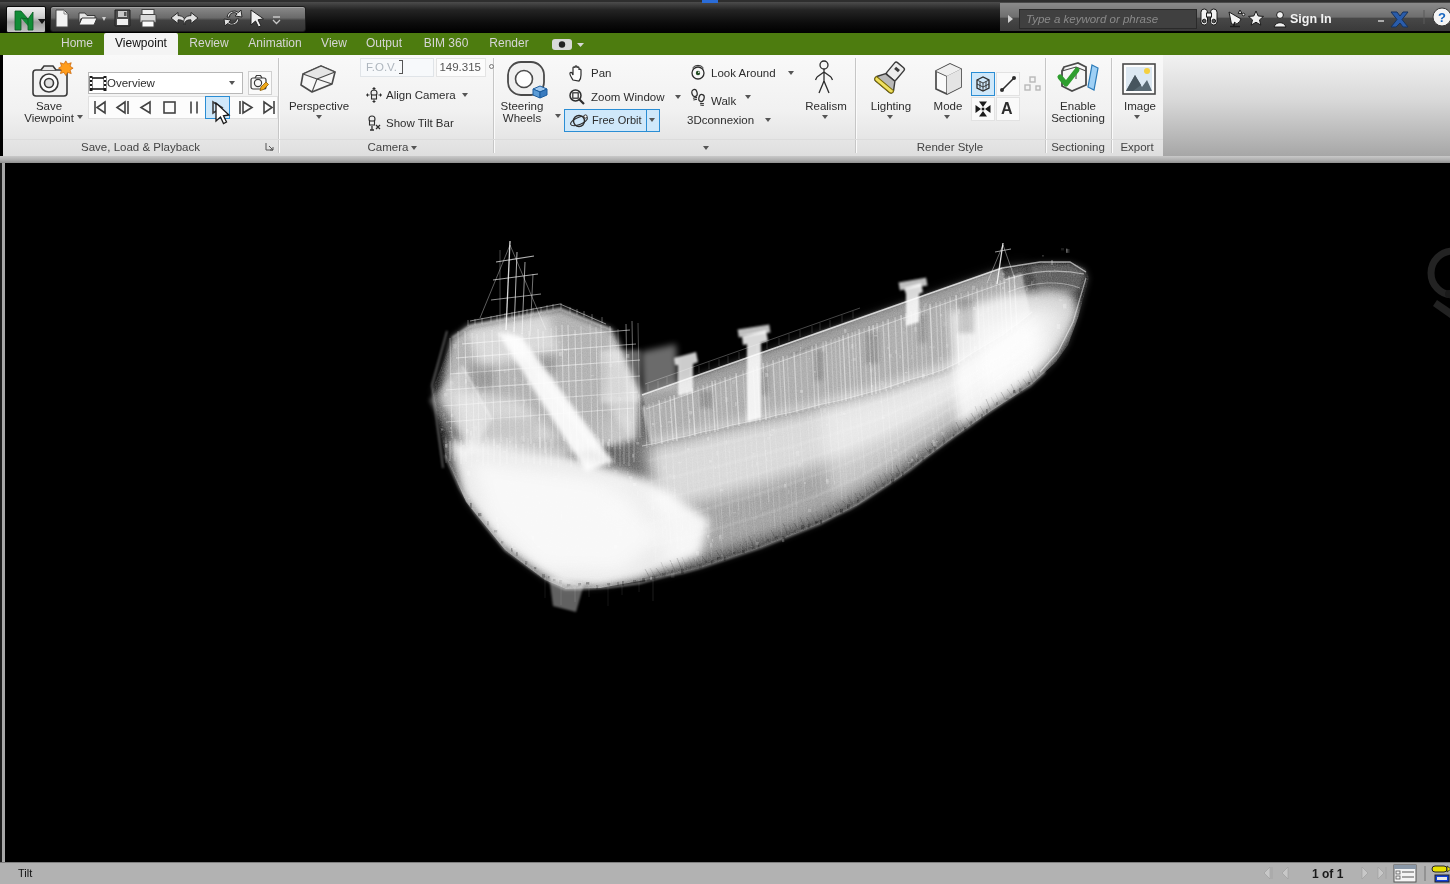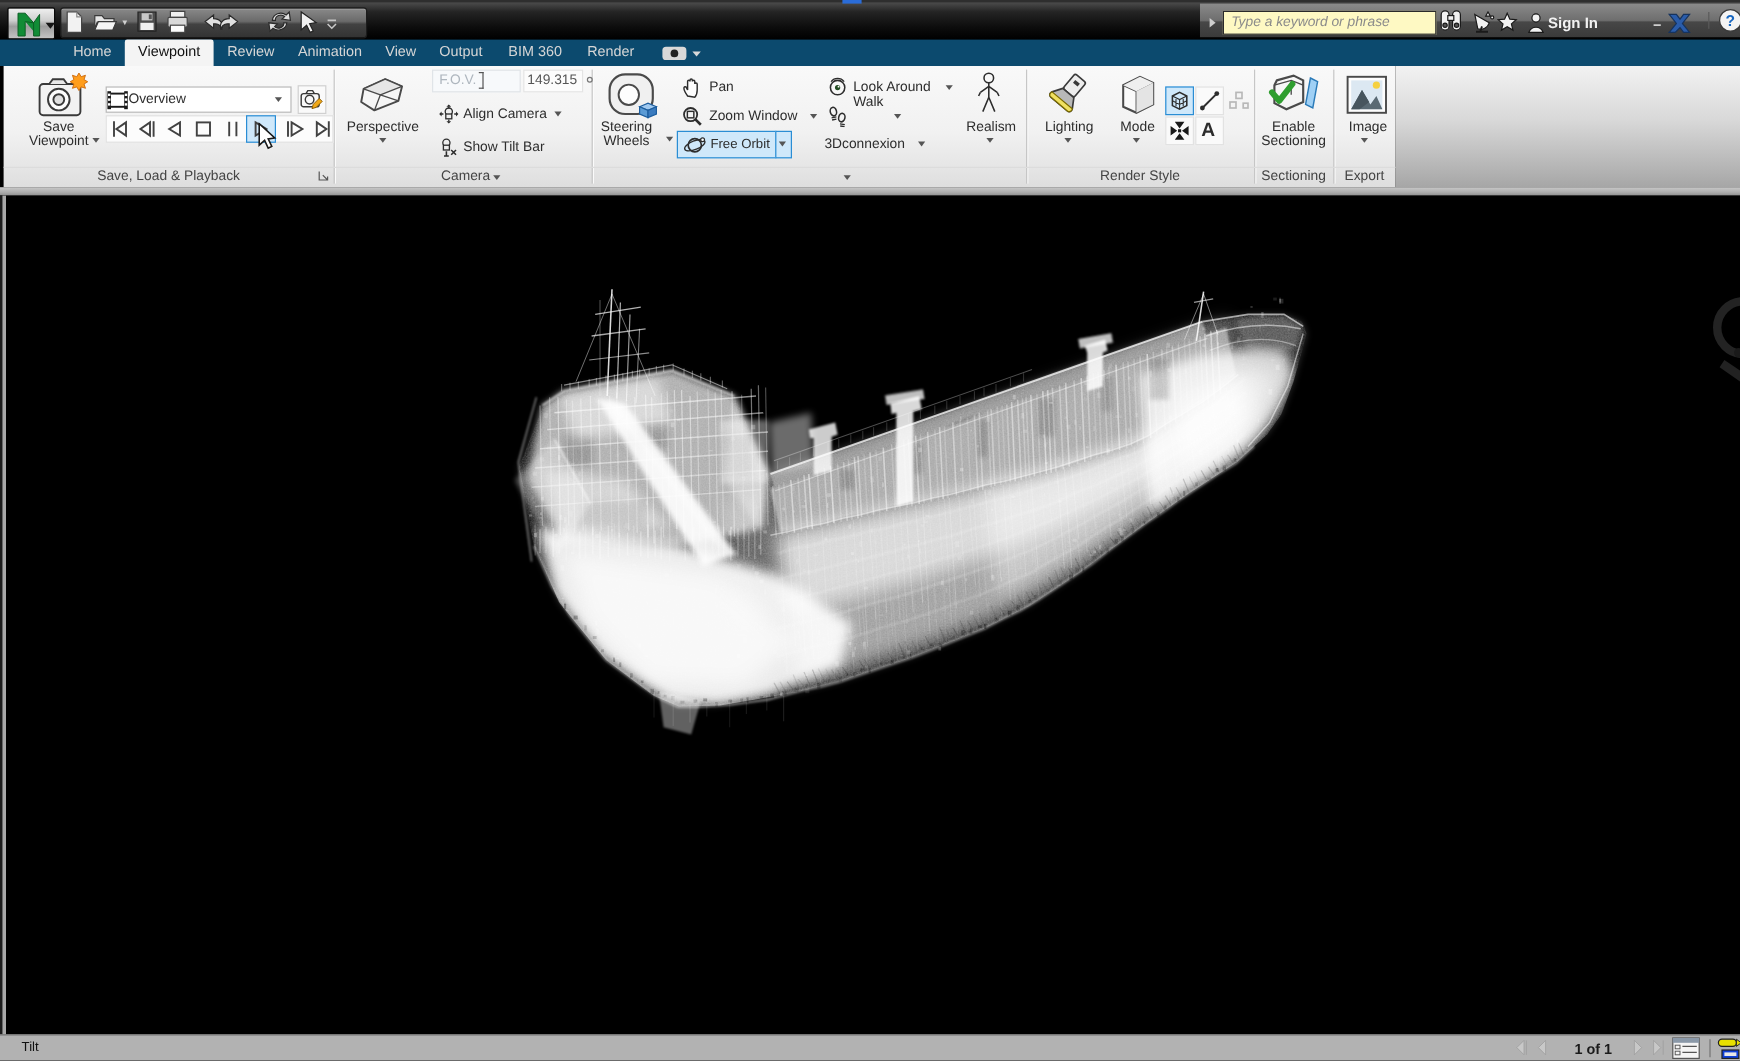--- a/index.html
+++ b/index.html
@@ -9,24 +9,24 @@
 
 #titlebar{left:0;top:0;width:1450px;height:33px;background:linear-gradient(180deg,#6f6f6f 0,#4c4c4c 6%,#242424 30%,#0c0c0c 70%,#000 100%)}
 #titlebar .toplight{left:0;top:0;width:1450px;height:2px;background:#2e2e2e}
 #qat{left:50px;top:6px;width:256px;height:26px;border:1px solid #1c1c1c;border-radius:3px;
  background:linear-gradient(180deg,#8a8a8a 0,#6a6a6a 45%,#424242 55%,#333 100%);box-shadow:inset 0 1px 0 #a5a5a5}
 #nlogo{left:6px;top:6px;width:40px;height:27px;border:1px solid #0a0a0a;border-radius:2px;
  background:linear-gradient(180deg,#efefef 0,#cfcfcf 40%,#9d9d9d 60%,#c4c4c4 100%)}
 #titletext{left:330px;top:3px;width:680px;height:28px;background:linear-gradient(90deg,rgba(20,20,20,0) 0,rgba(45,45,45,0.85) 18%,rgba(45,45,45,0.85) 80%,rgba(20,20,20,0) 100%)}
 #titletext span{position:absolute;top:7px;white-space:nowrap;color:#e8e8e8;font-size:11.5px;letter-spacing:-0.1px}
 #rightbar{left:1000px;top:3px;width:450px;height:28px;background:linear-gradient(180deg,#8a8a8a 0,#6e6e6e 50%,#474747 55%,#3a3a3a 100%)}
-#searchbox{left:1019px;top:9px;width:178px;height:20px;background:#fef9c3;border:1px solid #2a2a2a}
+#searchbox{left:1019px;top:9px;width:178px;height:20px;background:#404040;border:1px solid #2a2a2a}
 #searchbox span{position:absolute;left:6px;top:3px;font-style:italic;color:#8a8a8a;font-size:11.5px}
 
-#tabrow{left:0;top:33px;width:1450px;height:22px;background:#0c4a6e}
+#tabrow{left:0;top:33px;width:1450px;height:22px;background:#4d7c0f}
 .tab{position:absolute;top:0;height:22px;color:#d6d6d6;font-size:12px;line-height:21px;text-align:center}
 .tab.active{background:#f4f4f4;color:#101010;border-radius:2px 2px 0 0}
 
 #ribbon{left:0;top:55px;width:1450px;height:108px;background:#000}
 #ribbonpanel{left:3px;top:0;width:1160px;height:101px;background:linear-gradient(180deg,#f9f9f9 0,#f1f1f1 55%,#e6e6e6 82%,#dedede 100%)}
 #ribbonright{left:1163px;top:0;width:287px;height:101px;background:linear-gradient(180deg,#f2f2f2 0,#d8d8d8 45%,#b4b4b4 85%,#a6a6a6 100%)}
 #ribbonbottom{left:0;top:101px;width:1450px;height:7px;background:linear-gradient(180deg,#c9c9c9 0,#adadad 60%,#8f8f8f 100%)}
 .grouplabel{position:absolute;top:84px;height:17px;font-size:11.5px;color:#444;text-align:center;line-height:16px;width:100%}
 .gsep{position:absolute;top:3px;width:1px;height:95px;background:#c6c6c6;box-shadow:1px 0 0 #fbfbfb}
 .glabelband{position:absolute;left:0;top:84px;height:17px;border-top:1px solid #dcdcdc}
@@ -320,21 +320,21 @@
 <div class="btxt" style="left:708px;top:12px;text-align:left">Look Around</div>
 <div class="larr" style="left:785px;top:16px"></div>
 <svg width="18" height="18" style="position:absolute;left:686px;top:33px">
 <g stroke="#2d2d2d" fill="none" stroke-width="1.3">
 <ellipse cx="5.5" cy="5" rx="2.6" ry="3.6" transform="rotate(-14 5.5 5)"></ellipse>
 <path d="M4,10.2 l4,-0.8 M4.4,12 l3.6,-0.7" stroke-width="1.1"></path>
 <ellipse cx="12.5" cy="10" rx="2.6" ry="3.6" transform="rotate(14 12.5 10)"></ellipse>
 <path d="M11,15.2 l4,0.6 M11.2,17 l3.6,0.5" stroke-width="1.1"></path>
 </g>
 </svg>
-<div class="btxt" style="left:708px;top:24px;text-align:left">Walk</div>
+<div class="btxt" style="left:708px;top:40px;text-align:left">Walk</div>
 <div class="larr" style="left:742px;top:40px"></div>
 <div class="btxt" style="left:684px;top:59px;text-align:left">3Dconnexion</div>
 <div class="larr" style="left:762px;top:63px"></div>
 <svg width="30" height="42" style="position:absolute;left:806px;top:4px">
 <g stroke="#2d2d2d" stroke-width="1.3" fill="#f8f8f8">
 <circle cx="15" cy="6" r="4"></circle>
 <path d="M15,10 v12 M15,13 l-7,5 M15,13 l7,5 M15,22 l-5,12 M15,22 l5,12"></path>
 <path d="M8,18 l-1.5,3 M22,18 l1.5,3"></path>
 </g>
         </svg>

